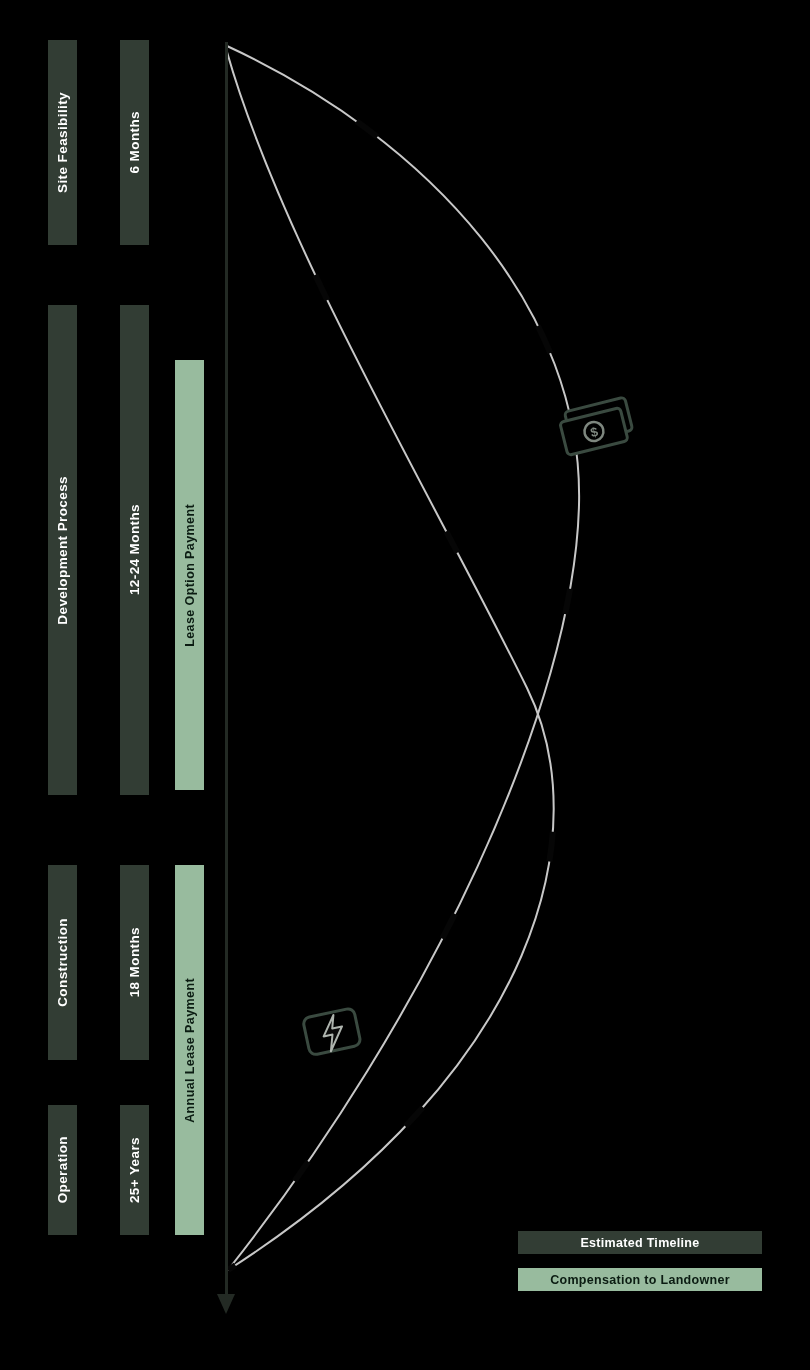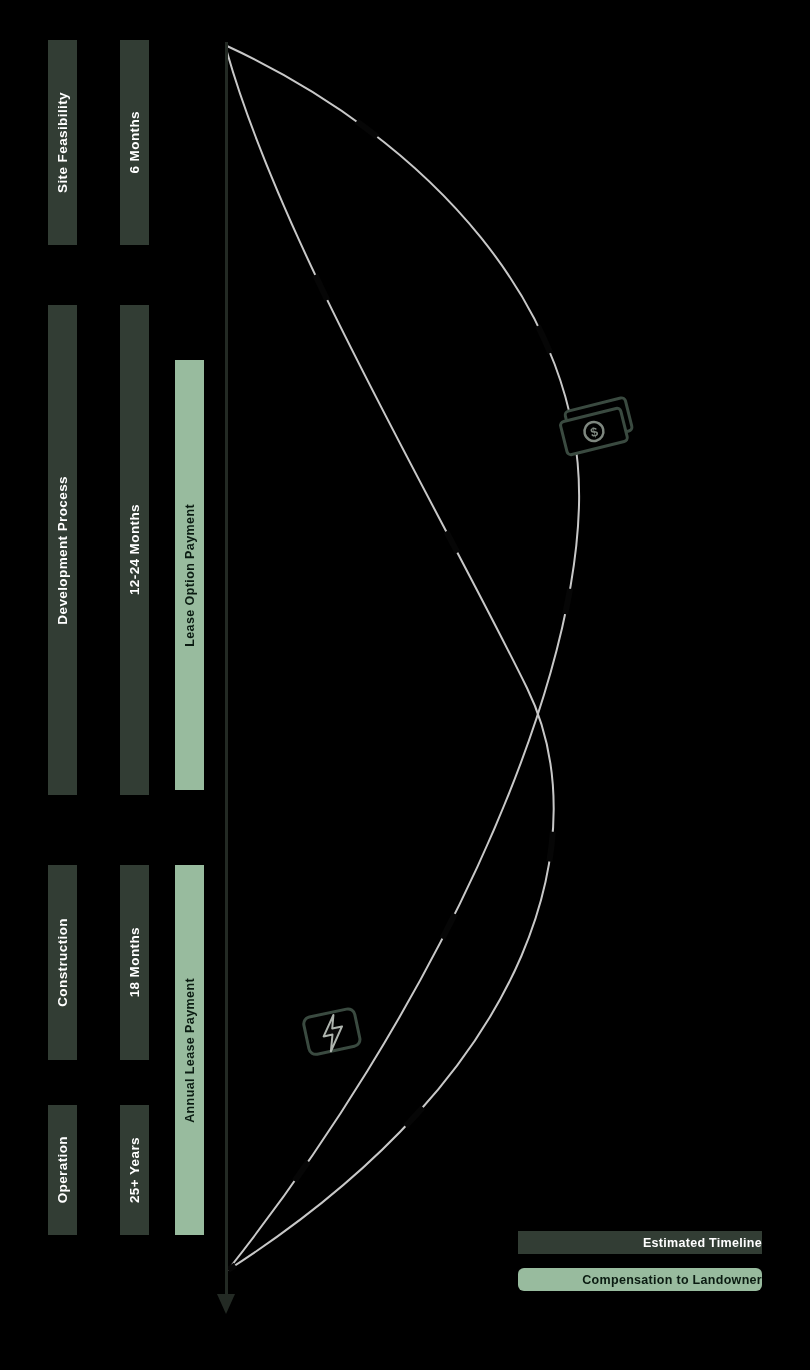--- a/index.html
+++ b/index.html
@@ -25,21 +25,21 @@
     background:#232a24;
   }
   .timeline-arrow {
     position:absolute; left:217px; top:1294px; width:0; height:0;
     border-left:9px solid transparent; border-right:9px solid transparent;
     border-top:20px solid #232a24;
   }
   .icon { position:absolute; }
   .legend-item {
     position:absolute; left:518px; width:244px; height:23px;
-    display:flex; align-items:center; justify-content:flex-end;
+    display:flex; align-items:center; justify-content:center;
     font-weight:700; font-size:12.5px; letter-spacing:.3px;
   }
   .legend-item.dark  { background:#323d34; color:#ffffff; }
   .legend-item.light { background:#98bb9e; color:#0b1c12; }
 </style>
 </head>
 <body>
 
 <div class="stage">
 
@@ -103,17 +103,17 @@
       <g transform="rotate(-12 38 32)">
         <rect x="9" y="12" width="52" height="38" rx="7" fill="#000000" stroke="#3a4a40" stroke-width="3"></rect>
         <path d="M 40 15 L 26 34 L 35 34 L 30 50 L 46 28 L 36 28 Z" fill="#0a0a0a" stroke="#aeb4ae" stroke-width="2" stroke-linejoin="round"></path>
       </g>
     </svg>
   </div>
 
   <div class="legend-item dark" style="top:1231px;">
     <span>Estimated Timeline</span>
   </div>
-  <div class="legend-item light" style="top:1268px;border-radius:6px;">
+  <div class="legend-item light" style="top:1268px;">
     <span>Compensation to Landowner</span>
   </div>
 
 </div>
 
 </body></html>

